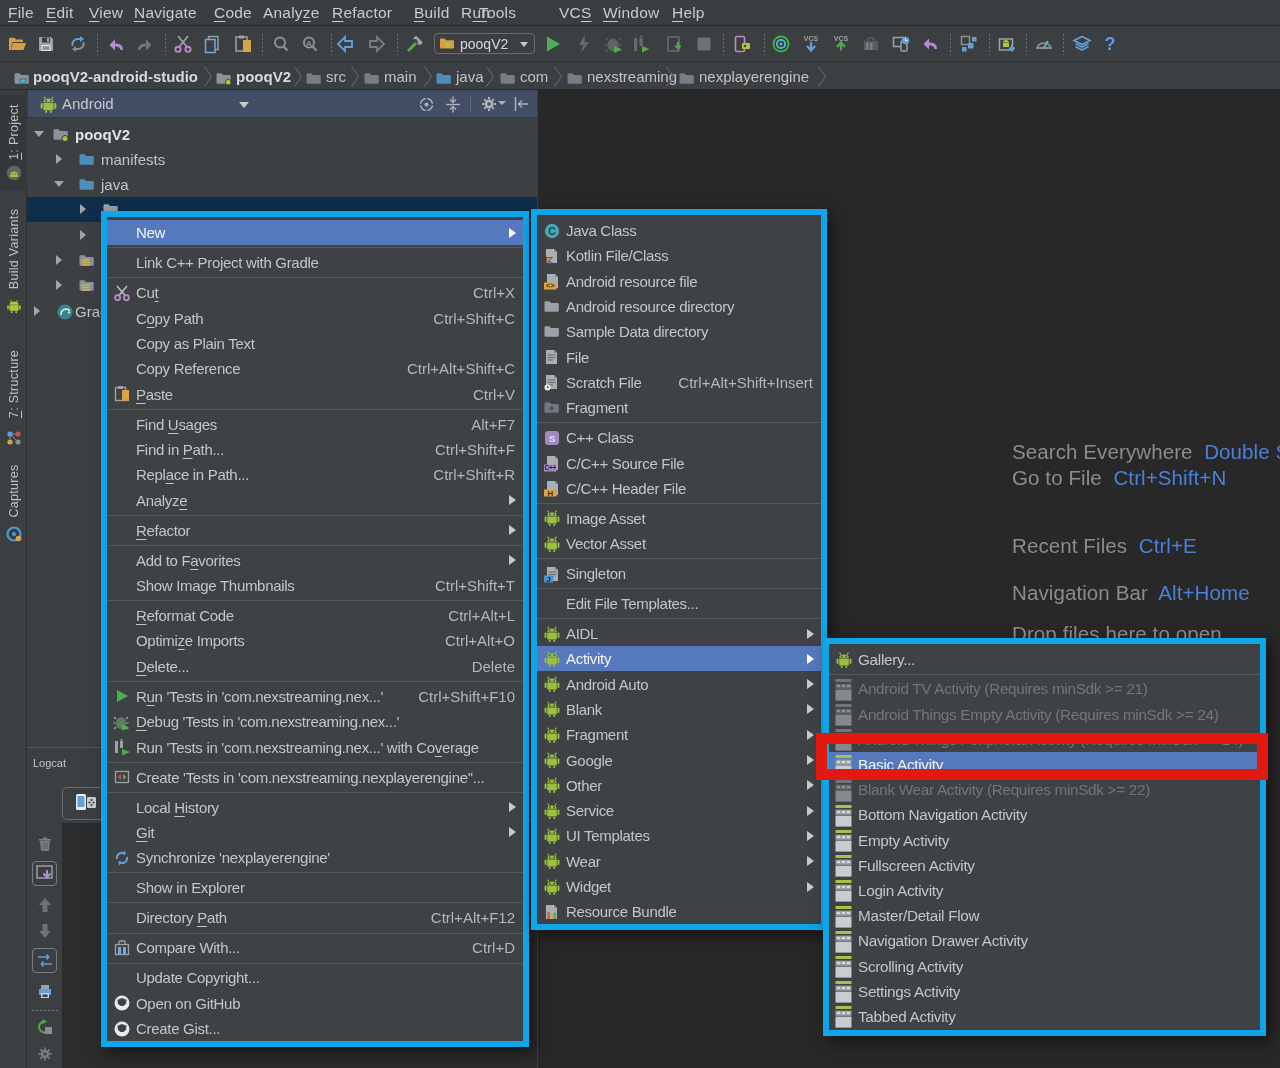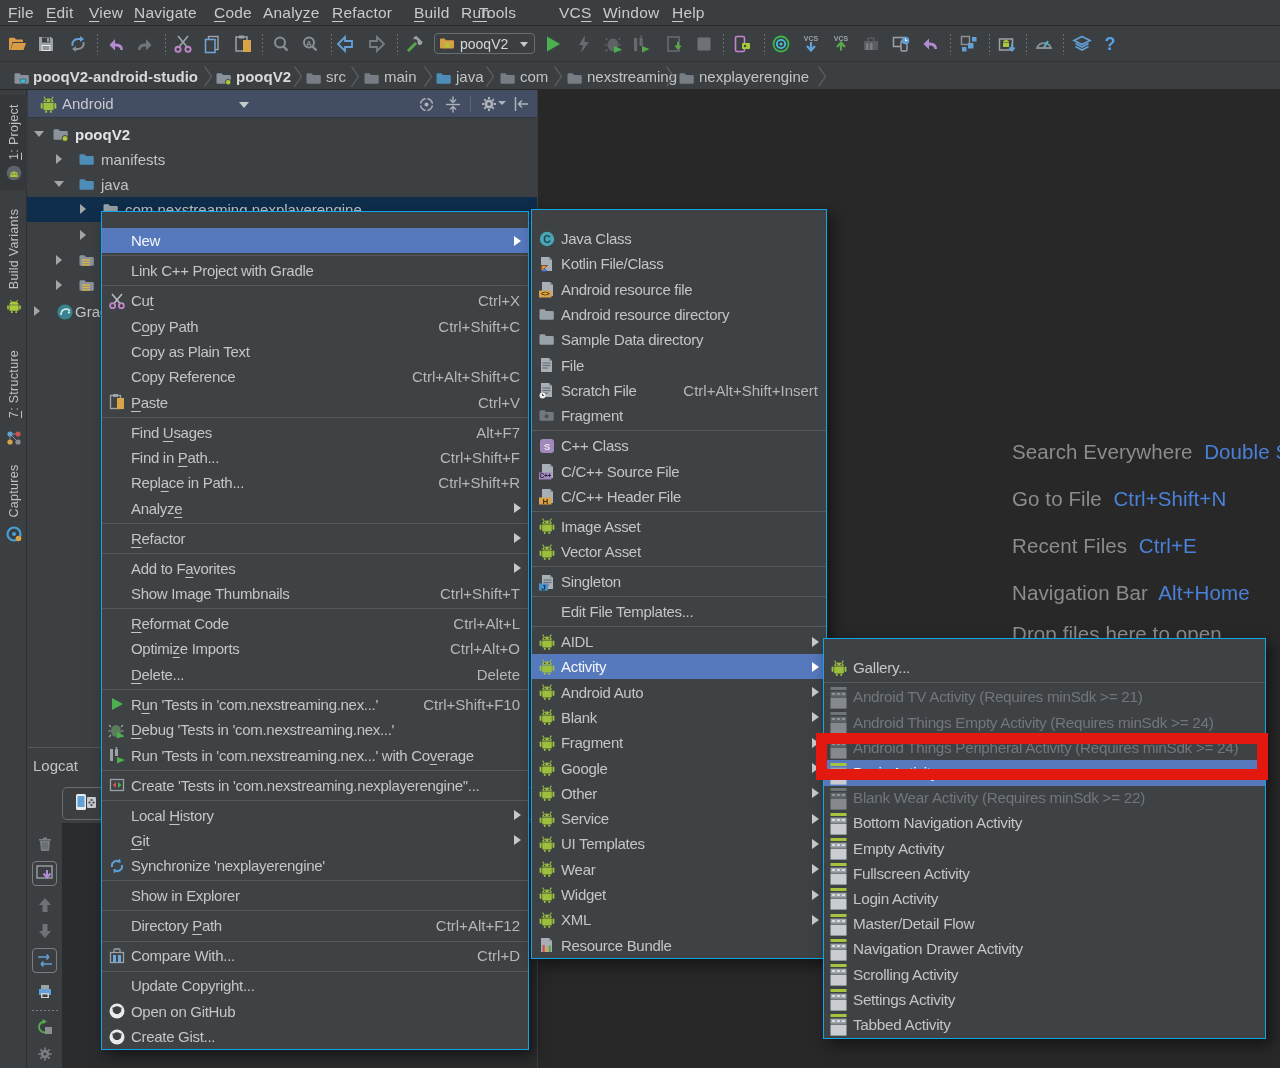--- a/index.html
+++ b/index.html
@@ -38,22 +38,22 @@
   border-right:5px solid transparent; display:inline-block; position:absolute; top:9px; }
 
 #editor { position:absolute; left:538px; top:90px; width:742px; height:978px; background:#282828; }
 #editor .hint { position:absolute; white-space:nowrap; font-size:20.5px; color:#8A8C8E; letter-spacing:0.1px; }
 #editor .hint b { font-weight:normal; color:#4A80D8; }
 
 #logcat { position:absolute; left:28px; top:747px; width:509px; height:321px; background:#3C3F42;
   border-top:1px solid #55585A; }
 #logcontent { position:absolute; left:34px; top:75px; width:475px; height:246px; background:#2A2C2D; }
 
-.menu { position:absolute; background:#3E4244; border:1px solid #0ea5e9;
-  box-shadow:5px 6px 14px rgba(0,0,0,0.5); font-size:15px; color:#C4C5C7; padding-top:16px;
+.menu { position:absolute; background:#3E4244; border:6px solid #0ea5e9;
+  box-shadow:5px 6px 14px rgba(0,0,0,0.5); font-size:15px; color:#C4C5C7; padding-top:3px;
   letter-spacing:-0.3px; }
 #m3 { font-size:15.3px; }
 .mi { position:relative; display:flex; align-items:center; padding-left:29px; white-space:nowrap; }
 .mi .ic { position:absolute; left:6px; top:50%; margin-top:-9px; }
 .mi .sc { margin-left:auto; padding-right:8px; padding-left:20px; color:#B5B6B8; letter-spacing:0; }
 .mi .arr { position:absolute; right:7px; top:50%; margin-top:-5px; width:0; height:0;
   border-left:7px solid #C8C9CB; border-top:5px solid transparent; border-bottom:5px solid transparent; }
 .mi.hl { background:#5678BD; color:#F4F5F7; }
 .mi.hl .arr { border-left-color:#FFFFFF; }
 .mi.dis { color:#72767A; }
@@ -434,21 +434,20 @@
           <path d="M1.5 4.5 Q1.5 3.2 2.8 3.2 H6.5 L8 5 H14.5 Q15.8 5 15.8 6.3 V12.4 Q15.8 13.7 14.5 13.7 H2.8 Q1.5 13.7 1.5 12.4 Z" fill="#4E8DB8"></path>
         </svg>
         <span class="abs" style="left:73px;">java</span>
       </div>
       <div class="abs" style="left:-1px;top:79px;width:510px;height:25px;background:#0E2E4C;"></div>
       <div class="trow" style="left:0;top:79.4px;width:509px;">
         <span class="tw-r" style="left:52px"></span>
         <svg class="abs" style="left:74px;top:4px" width="18" height="17" viewBox="0 0 18 17">
           <path d="M1.5 4.5 Q1.5 3.2 2.8 3.2 H6.5 L8 5 H14.5 Q15.8 5 15.8 6.3 V12.4 Q15.8 13.7 14.5 13.7 H2.8 Q1.5 13.7 1.5 12.4 Z" fill="#99A1A9"></path>
         </svg>
-        <span class="abs" style="left:97px;">com.nexstreaming.nexplayerengine</span>
       </div>
       <div class="trow" style="left:0;top:104.7px;width:509px;">
         <span class="tw-r" style="left:52px"></span>
       </div>
       <div class="trow" style="left:0;top:130.0px;width:509px;">
         <span class="tw-r" style="left:28px"></span>
         <svg class="abs" style="left:50px;top:4px" width="18" height="17" viewBox="0 0 18 17">
           <path d="M1.5 4.5 Q1.5 3.2 2.8 3.2 H6.5 L8 5 H14.5 Q15.8 5 15.8 6.3 V12.4 Q15.8 13.7 14.5 13.7 H2.8 Q1.5 13.7 1.5 12.4 Z" fill="#8A929C"></path>
           <g stroke="#D9B44A" stroke-width="1.4">
             <line x1="4" y1="8" x2="12" y2="8"></line>
@@ -474,27 +473,27 @@
           <circle cx="9" cy="9" r="7.6" fill="#37838F"></circle>
           <path d="M5 12 Q5 7 9.5 6.2 Q13 5.6 13.5 8.2" fill="none" stroke="#CFE3E6" stroke-width="1.7"></path>
           <circle cx="12.9" cy="9.4" r="1.2" fill="#CFE3E6"></circle>
         </svg>
         <span class="abs" style="left:47px;">Gradle Scripts</span>
       </div>
     </div>
 </div>
 <div id="editor">
     <div class="hint" style="left:474px;top:350px;">Search Everywhere&nbsp; <b>Double Shi</b></div>
-    <div class="hint" style="left:474px;top:397px;">Go to File&nbsp; <b>Ctrl+Shift+N</b></div>
+    <div class="hint" style="left:474px;top:376px;">Go to File&nbsp; <b>Ctrl+Shift+N</b></div>
     <div class="hint" style="left:474px;top:444px;">Recent Files&nbsp; <b>Ctrl+E</b></div>
     <div class="hint" style="left:474px;top:491px;">Navigation Bar&nbsp; <b>Alt+Home</b></div>
     <div class="hint" style="left:474px;top:532px;">Drop files here to open</div>
   </div>
 <div id="logcat">
-    <span class="abs" style="left:5px;top:9px;font-size:15px;color:#C2C3C5;">Logcat</span>
+    <span class="abs" style="left:5px;top:9px;font-size:11px;color:#C2C3C5;">Logcat</span>
     <div class="abs" style="left:34px;top:39px;width:475px;height:33px;border:1px solid #6A6D70;border-radius:5px;"></div>
     <svg class="abs" style="left:47px;top:45px" width="22" height="18" viewBox="0 0 22 18">
       <rect x="1" y="1" width="10" height="16" rx="1.5" fill="#E8EAEC"></rect>
       <rect x="2.5" y="3" width="7" height="11" fill="#62A0D8"></rect>
       <rect x="12" y="4" width="9" height="11" rx="1" fill="#C9CDD2"></rect>
       <circle cx="16.5" cy="7" r="1.1" fill="#3C3F42"></circle>
       <circle cx="14.5" cy="9.5" r="1.1" fill="#3C3F42"></circle>
       <circle cx="18.5" cy="9.5" r="1.1" fill="#3C3F42"></circle>
       <circle cx="16.5" cy="12" r="1.1" fill="#3C3F42"></circle>
     </svg>
@@ -1115,40 +1114,20 @@
           <line x1="12" y1="3.8" x2="13.4" y2="1.6"></line>
         </g>
         <circle cx="6.8" cy="5.4" r="0.8" fill="#3E4143"></circle>
         <circle cx="11.2" cy="5.4" r="0.8" fill="#3E4143"></circle>
       </svg>
       <span class="lb">Widget</span>
       <span class="arr"></span>
     </div>
 <div class="mi " style="height:25.3px">
       <svg class="ic" style="" width="18" height="18" viewBox="0 0 18 18">
-        <g fill="#9CBF3F">
-          <path d="M4.2 7.6 H13.8 V13.2 Q13.8 14.4 12.6 14.4 H5.4 Q4.2 14.4 4.2 13.2 Z"></path>
-          <path d="M4.2 6.8 Q4.2 3.4 9 3.4 Q13.8 3.4 13.8 6.8 Z"></path>
-          <rect x="1.6" y="7.6" width="1.9" height="5.4" rx="0.9"></rect>
-          <rect x="14.5" y="7.6" width="1.9" height="5.4" rx="0.9"></rect>
-          <rect x="5.8" y="14.7" width="1.9" height="2.2" rx="0.9"></rect>
-          <rect x="10.3" y="14.7" width="1.9" height="2.2" rx="0.9"></rect>
-        </g>
-        <g stroke="#9CBF3F" stroke-width="1.1">
-          <line x1="6" y1="3.8" x2="4.6" y2="1.6"></line>
-          <line x1="12" y1="3.8" x2="13.4" y2="1.6"></line>
-        </g>
-        <circle cx="6.8" cy="5.4" r="0.8" fill="#3E4143"></circle>
-        <circle cx="11.2" cy="5.4" r="0.8" fill="#3E4143"></circle>
-      </svg>
-      <span class="lb">XML</span>
-      <span class="arr"></span>
-    </div>
-<div class="mi " style="height:25.3px">
-      <svg class="ic" style="" width="18" height="18" viewBox="0 0 18 18">
         <path d="M3 2 H11 L14 5 V16 H3 Z" fill="#A9AFB6"></path>
         <path d="M11 2 L11 5 L14 5 Z" fill="#878D94"></path>
         <rect x="4.5" y="9" width="2.2" height="7" fill="#C75450"></rect>
         <rect x="7.6" y="11" width="2.2" height="5" fill="#D9A348"></rect>
         <rect x="10.7" y="9.5" width="2.2" height="6.5" fill="#57A64A"></rect>
       </svg>
       <span class="lb">Resource Bundle</span>
     </div>
 </div>
 <div class="menu" id="m3" style="left:823px;top:638px;width:443px;">

